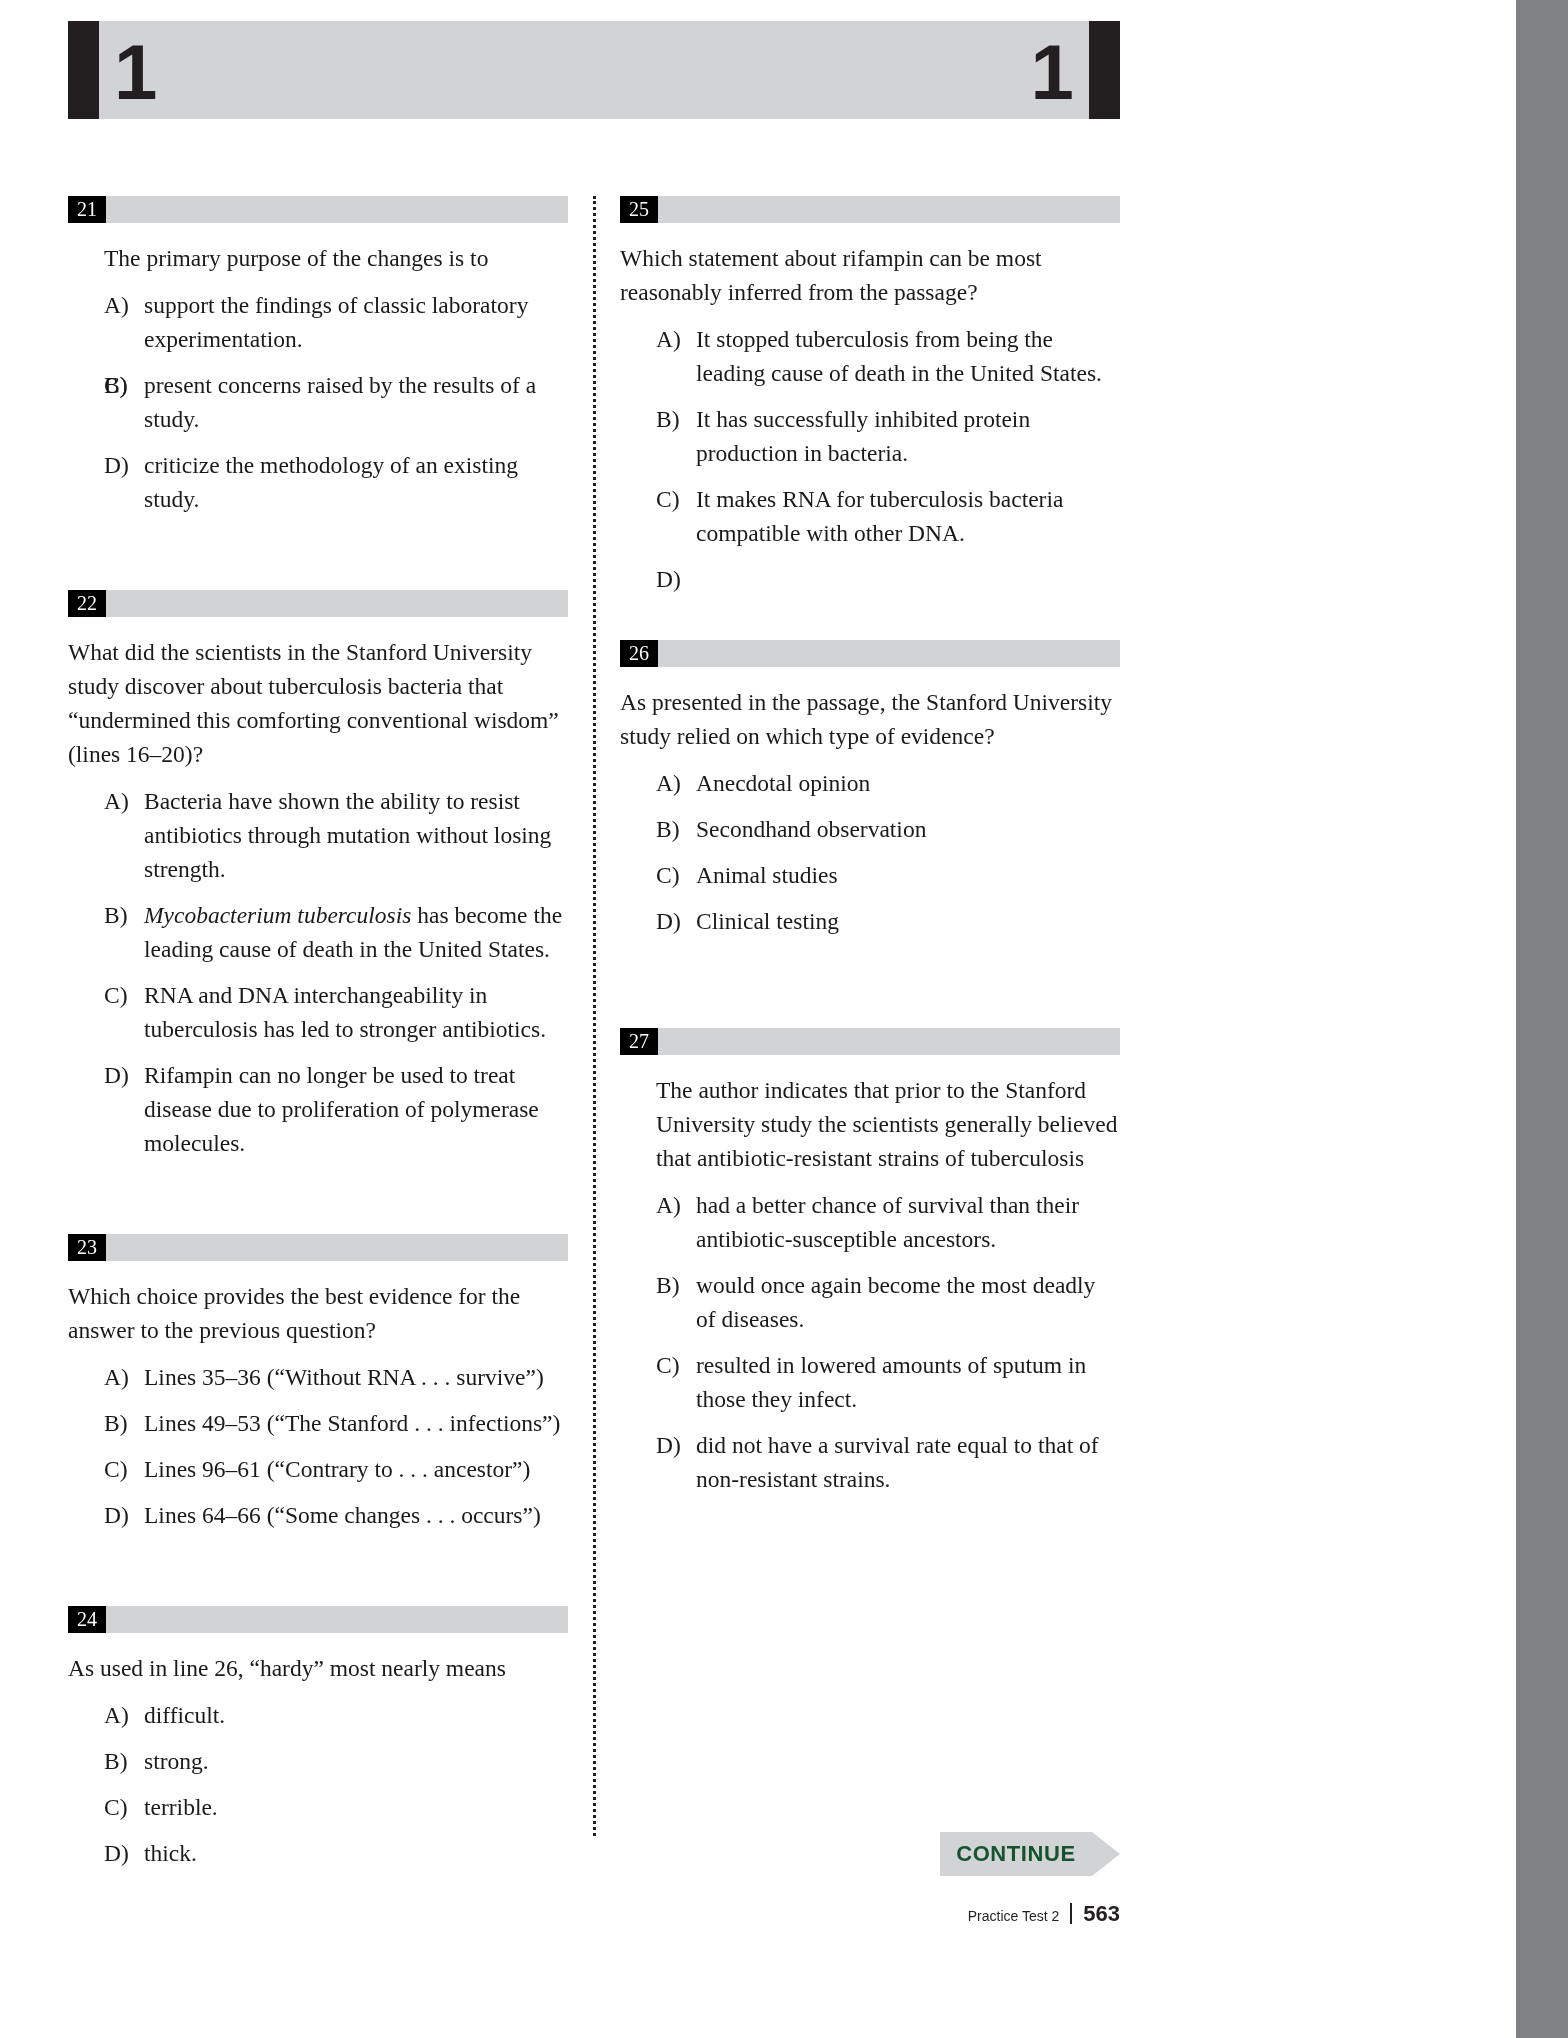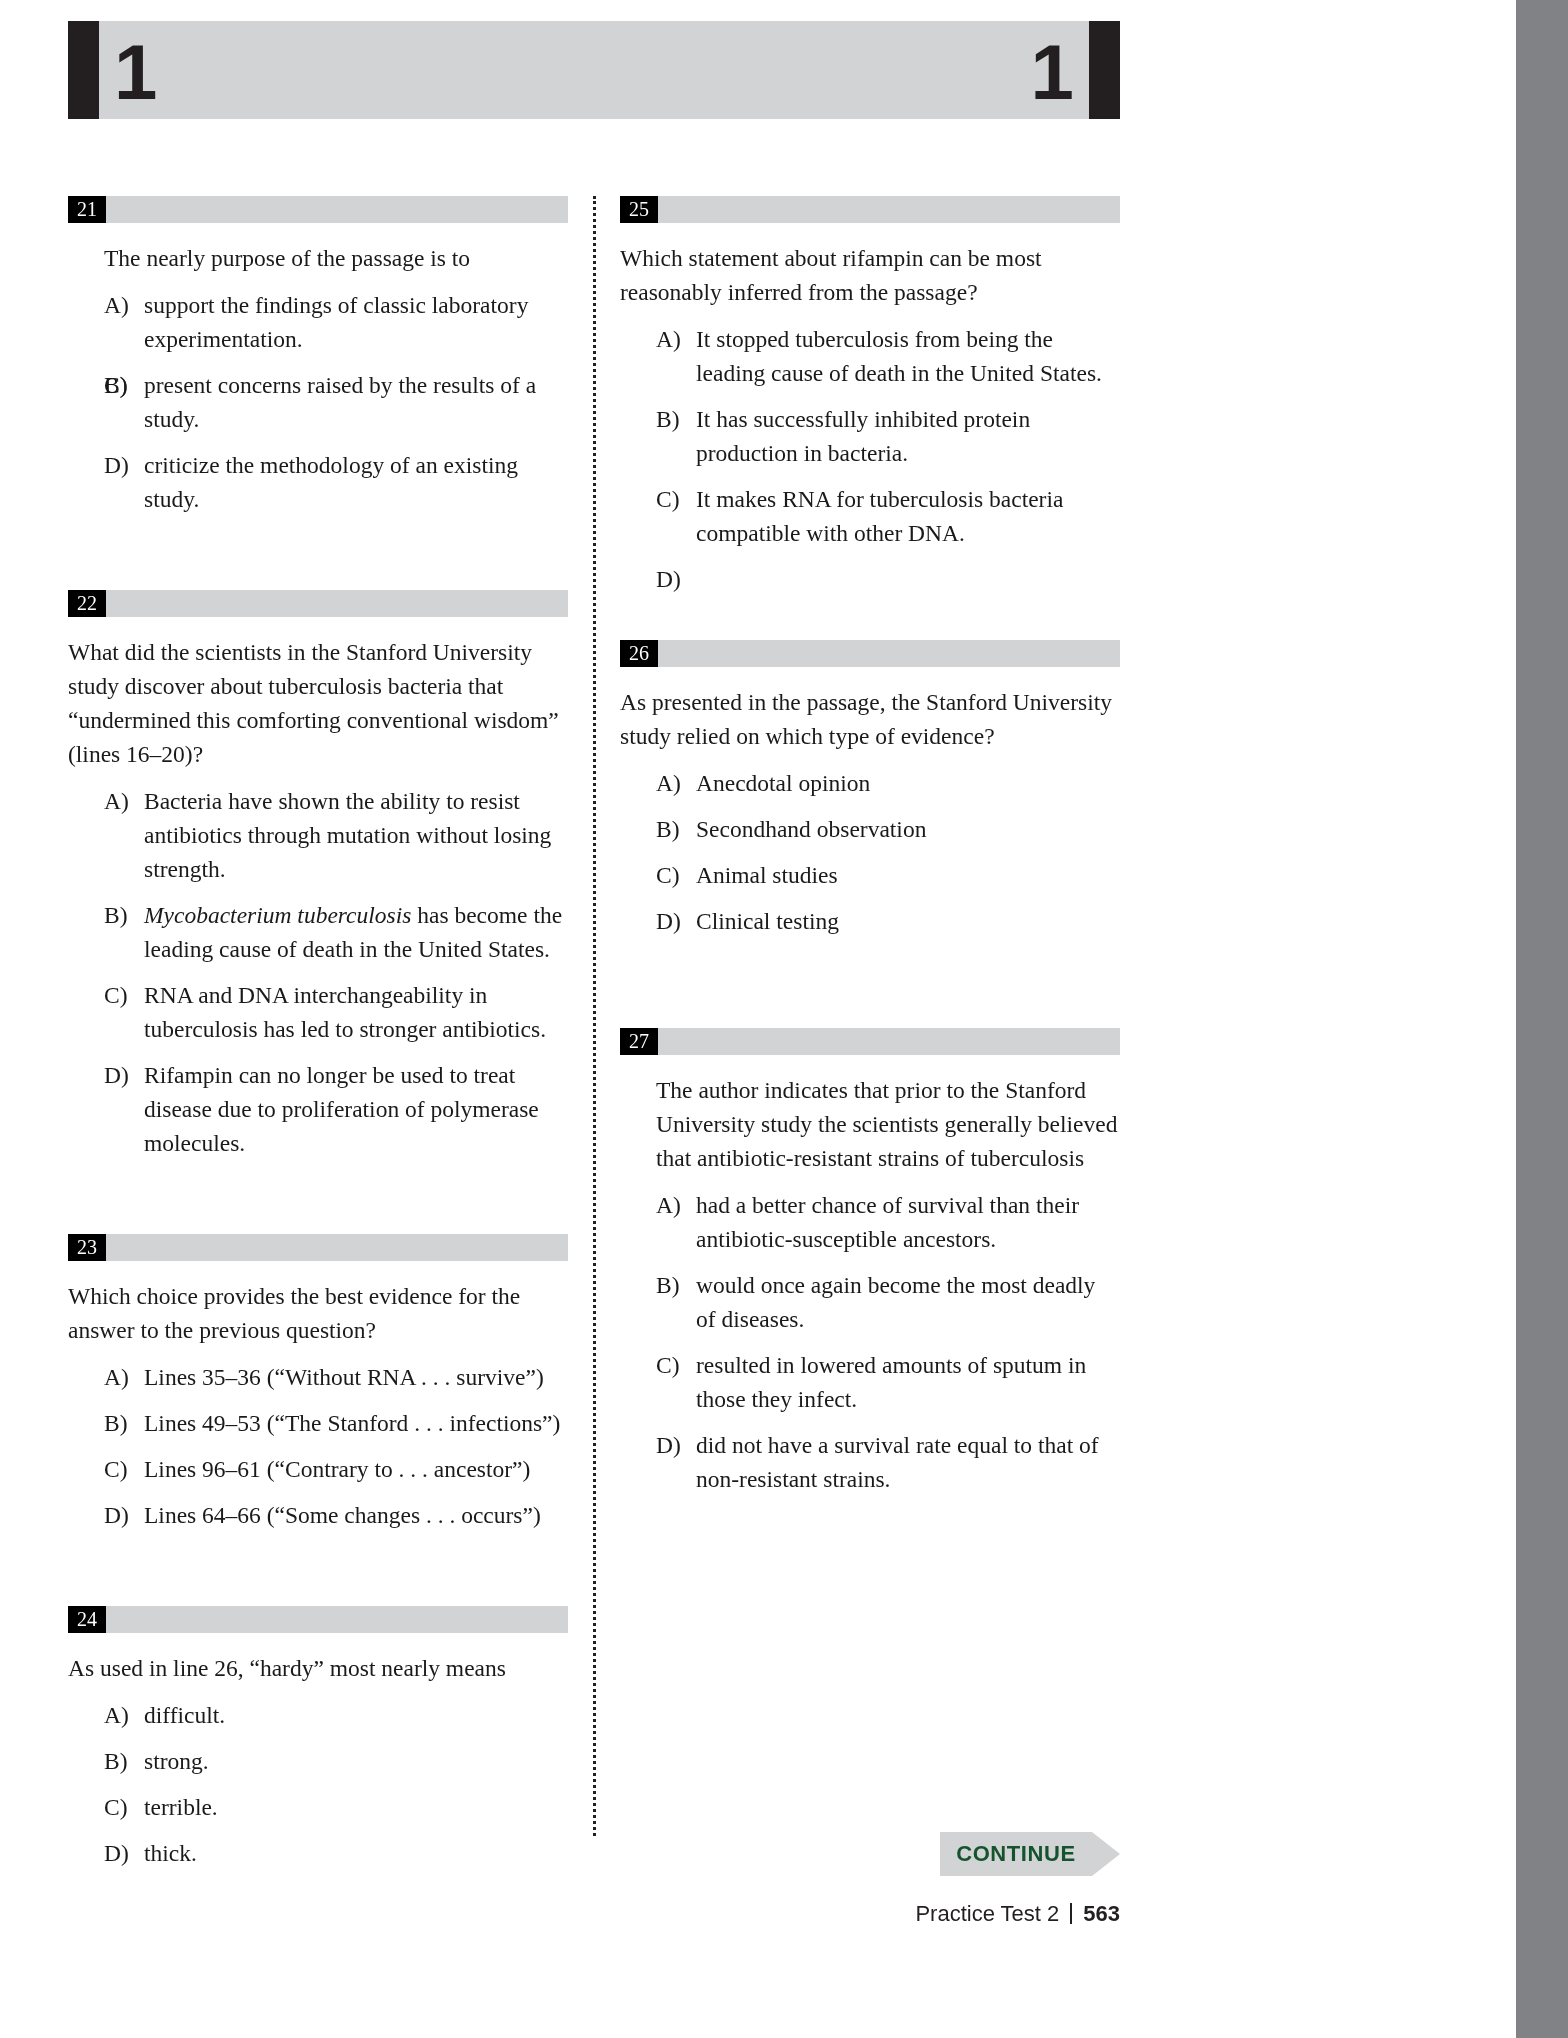--- a/index.html
+++ b/index.html
@@ -162,21 +162,21 @@
 
   
   .footer {
     position:absolute;
     right:448px; top:1900px;
     display:flex;
     align-items:baseline;
     gap:11px;
     font-family:"Liberation Sans","DejaVu Sans",sans-serif;
   }
-  .footer .test { font-size:22px; color:#231f20; }
+  .footer .test { font-size:14px; color:#231f20; }
   .footer .rule {
     display:inline-block;
     width:2px; height:21px;
     background:#231f20;
     position:relative; top:3px;
   }
   .footer .pageno { font-size:22px; font-weight:bold; color:#231f20; }
 </style>
 </head>
 <body>
@@ -194,21 +194,21 @@
     <div class="secnum right">1</div>
   </div>
 
   <div class="cols">
     <div class="divider"></div>
     <div class="col left" id="col-left">
         <div class="q">
           <div class="qhead">
             <div class="num">21</div>
           </div>
-          <div class="stem indent">The nearly purpose of the passage is to</div>
+          <div class="stem indent">The primary purpose of the changes is to</div>
           <ul class="choices">
             <li class="choice"><span class="letter">A)</span><span>support the findings of classic laboratory experimentation.</span></li>
             <li class="choice"><span class="letter">B)</span></li>
             <li class="choice"><span class="letter">C)</span><span>present concerns raised by the results of a study.</span></li>
             <li class="choice"><span class="letter">D)</span><span>criticize the methodology of an existing study.</span></li>
           </ul>
         </div>
         <div class="gap-lg"></div>
         <div class="q">
           <div class="qhead">

